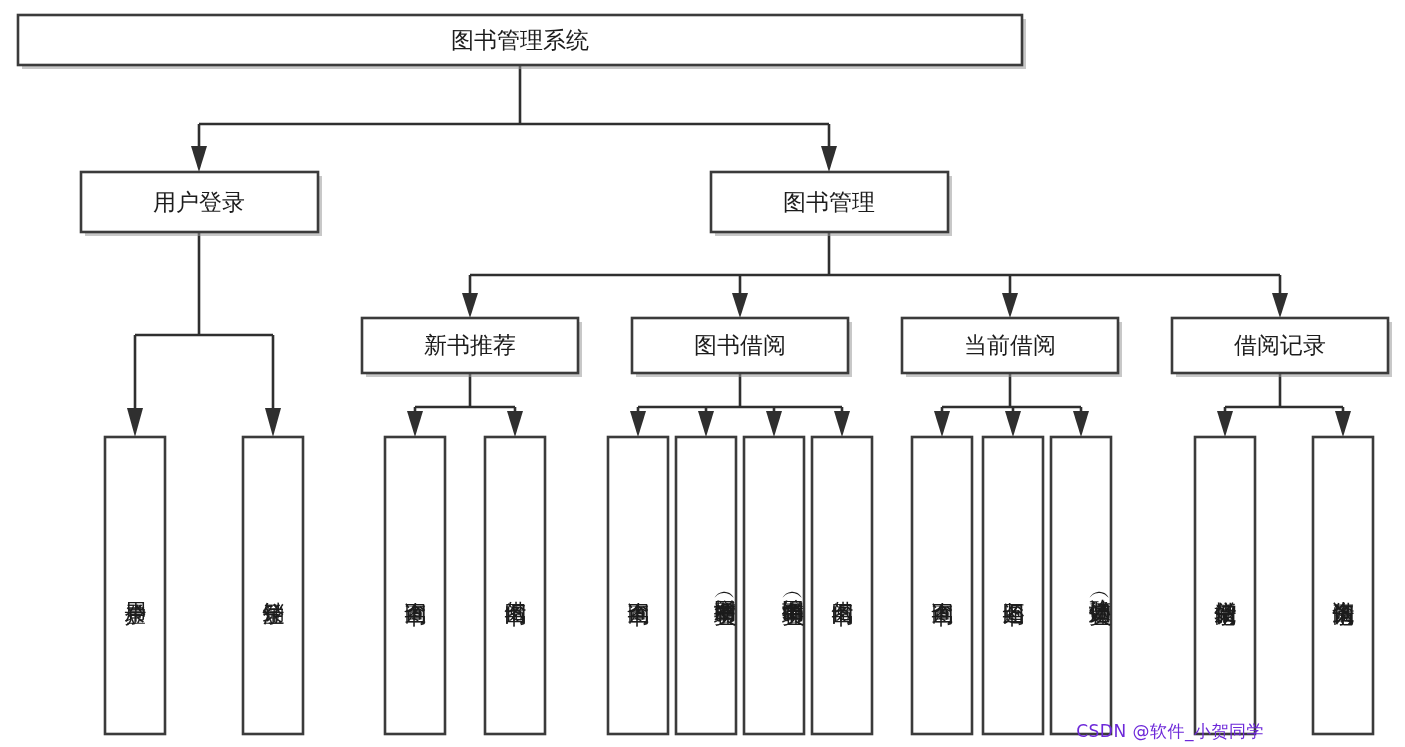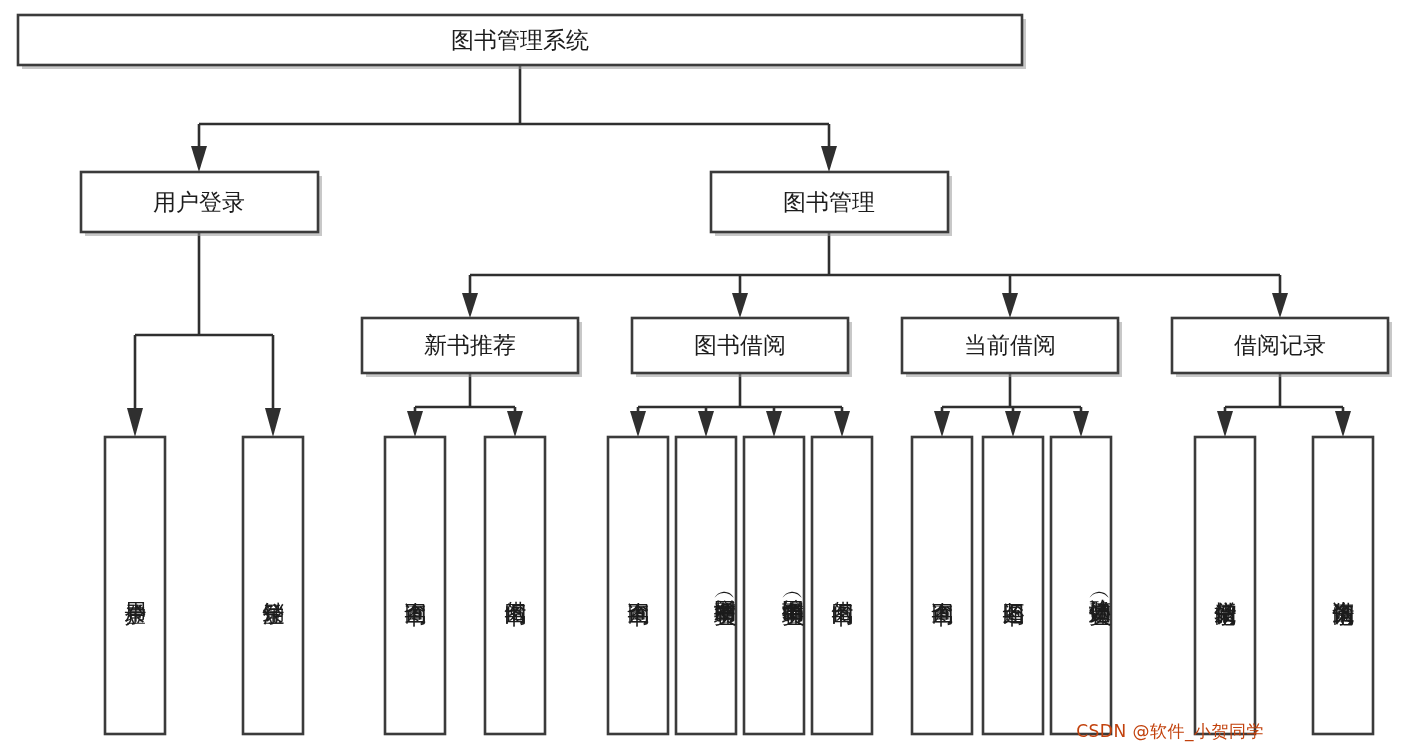--- a/index.html
+++ b/index.html
@@ -64,21 +64,21 @@
     text-align: center;
     white-space: nowrap;
     pointer-events: none;
   }
   .watermark {
     position: absolute;
     right: 8px;
     bottom: 4px;
     font-family: "DejaVu Sans", "Liberation Sans", sans-serif;
     font-size: 17px;
-    color: #c2410c;
+    color: #6d28d9;
     white-space: nowrap;
     letter-spacing: 0.5px;
   }
 </style>
 </head>
 <body>
 
 <div id="diagram-root">
 
   <svg class="canvas" viewBox="0 0 1405 747">

